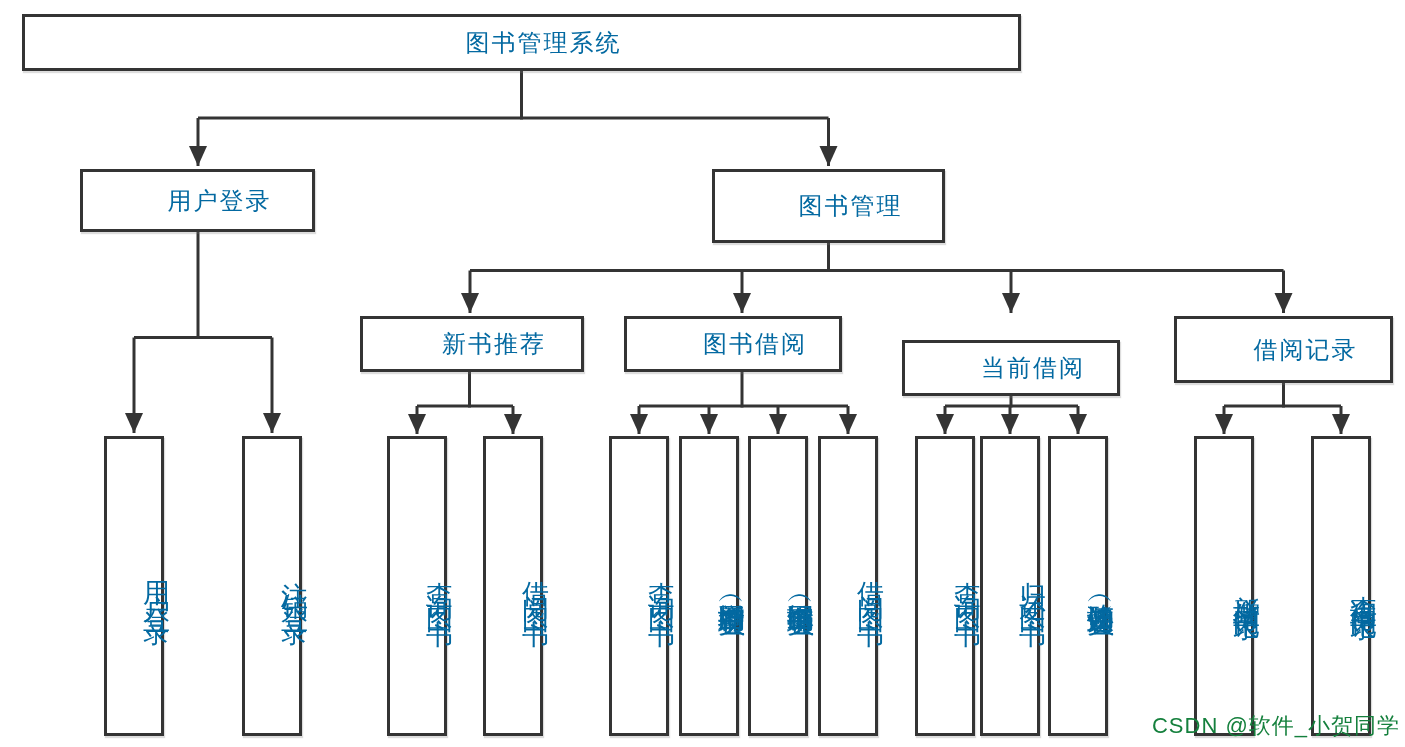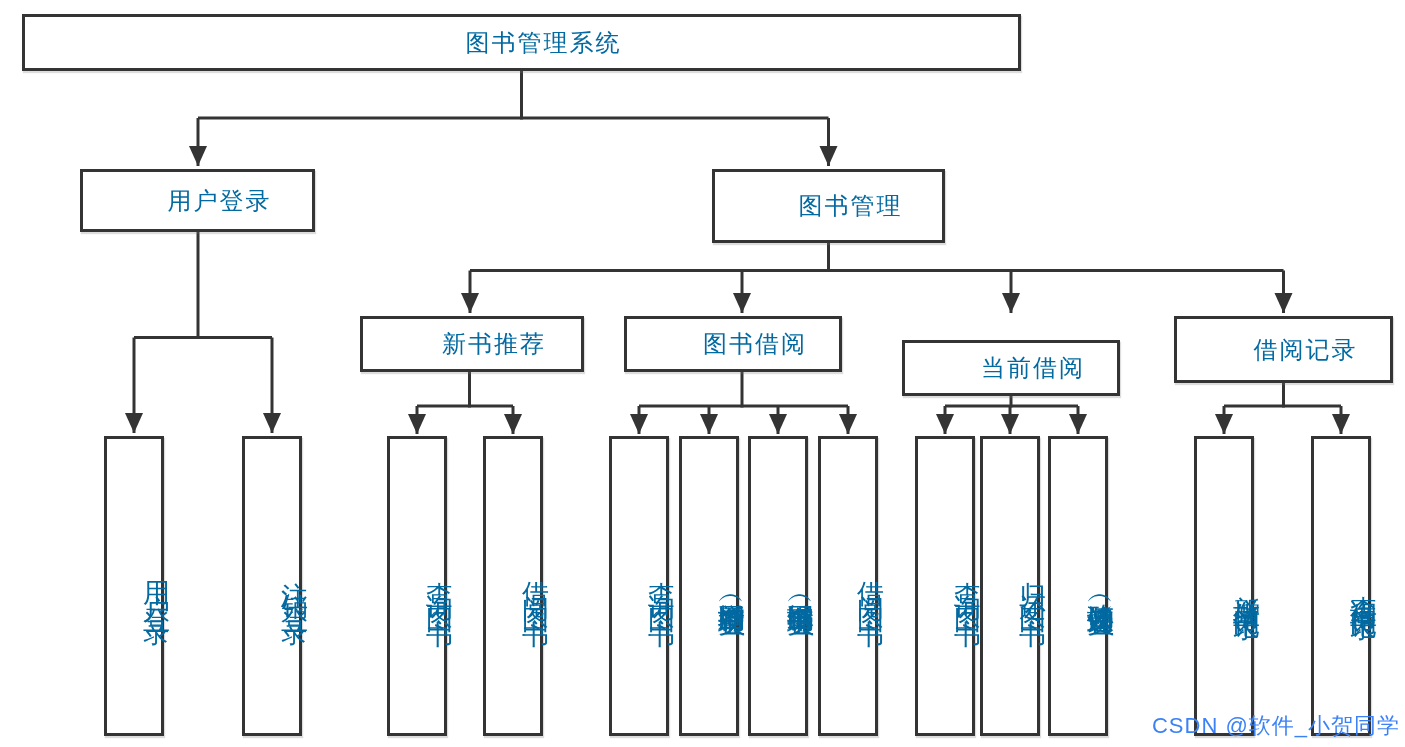--- a/index.html
+++ b/index.html
@@ -28,21 +28,21 @@
     font-size:27px;
     line-height:1;
   }
   .sp-wide{letter-spacing:13px;}
   .sp-mid{letter-spacing:4px;}
   .sp-tight{letter-spacing:1px;}
   .watermark{
     position:absolute;
     right:5px;bottom:6px;
     font-size:22px;
-    color:#3b82f6;
+    color:#15803d;
     letter-spacing:1px;
     white-space:nowrap;
     z-index:5;
   }
 </style>
 </head>
 <body>
 
 <div class="canvas">
 

